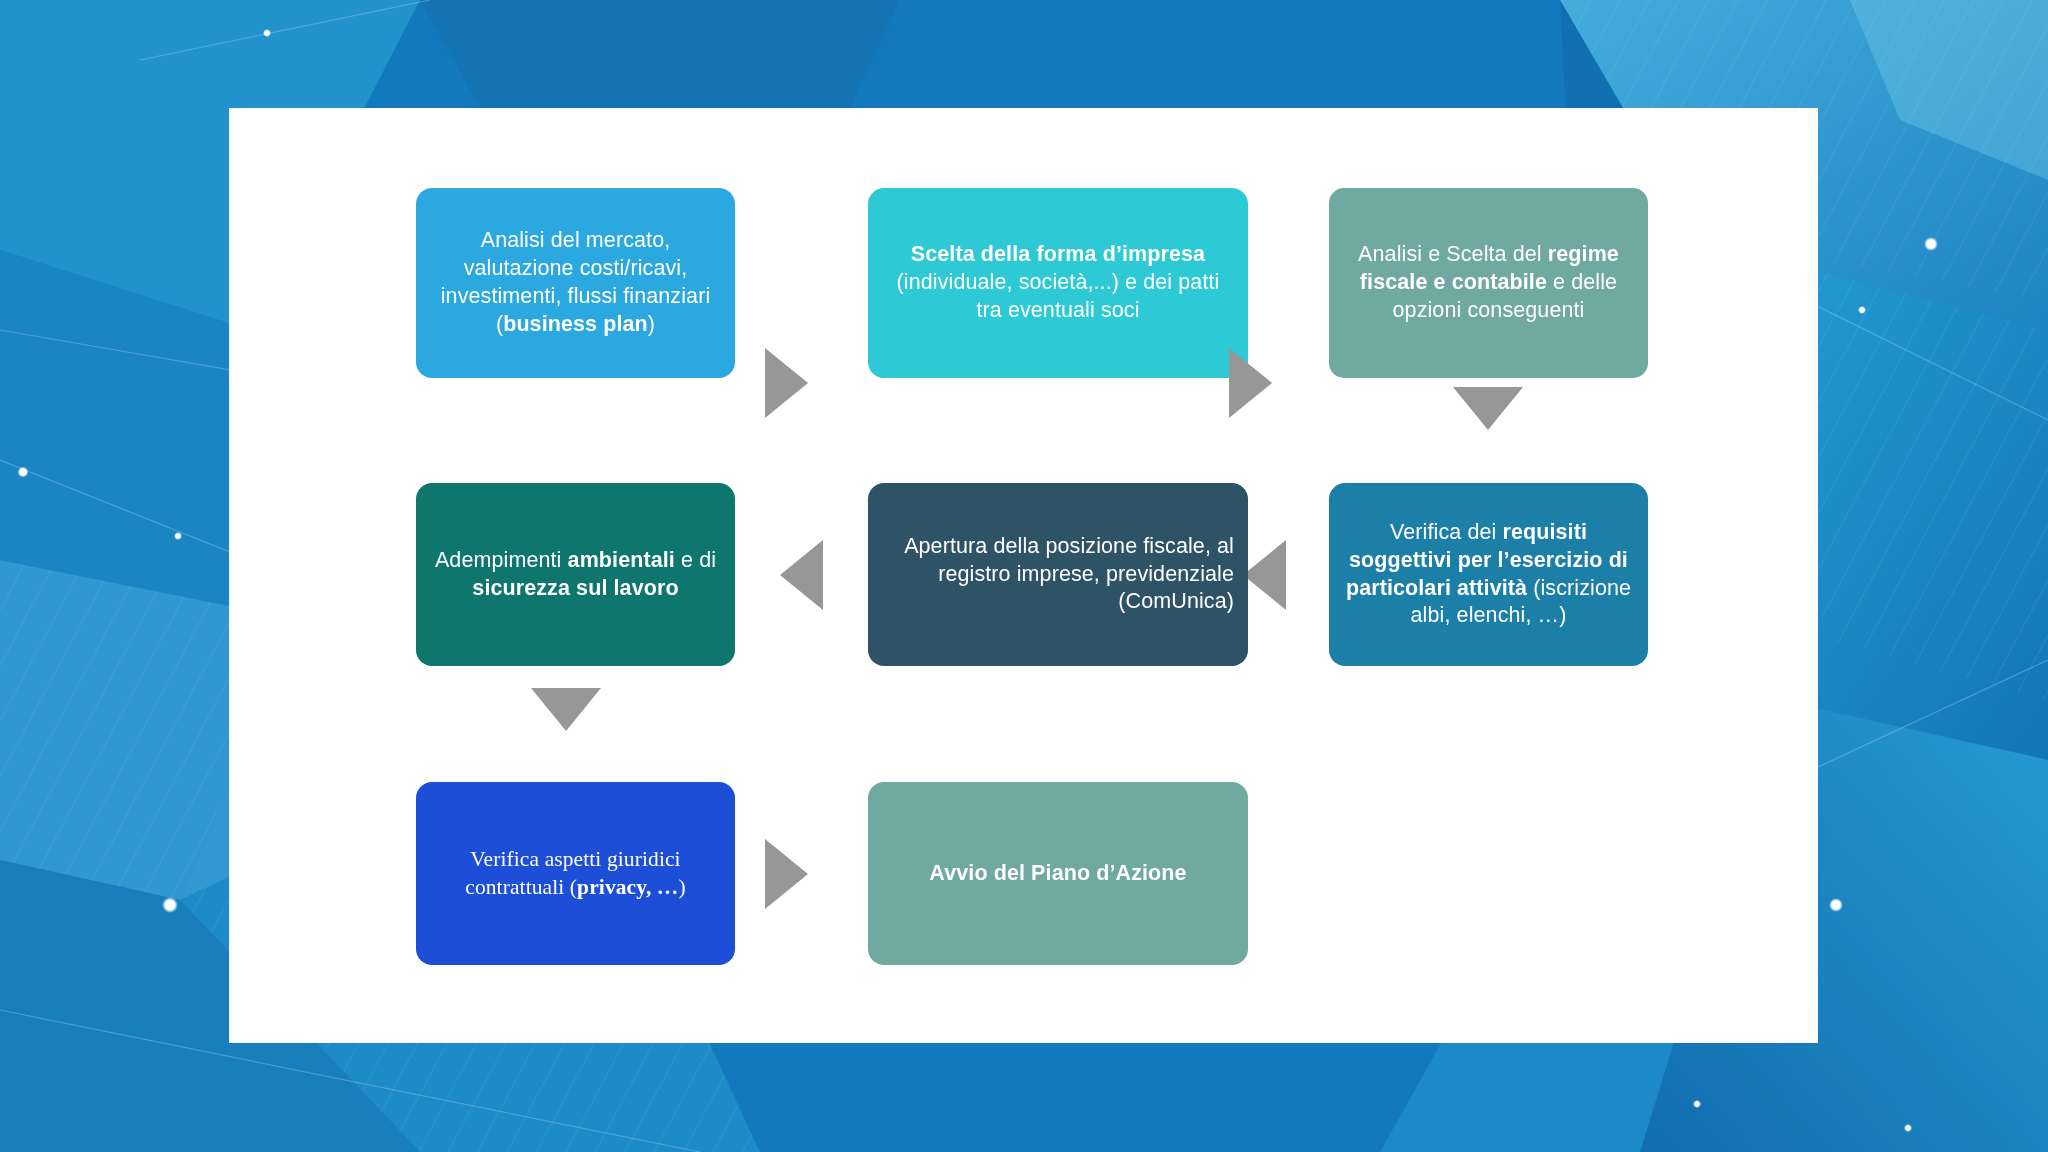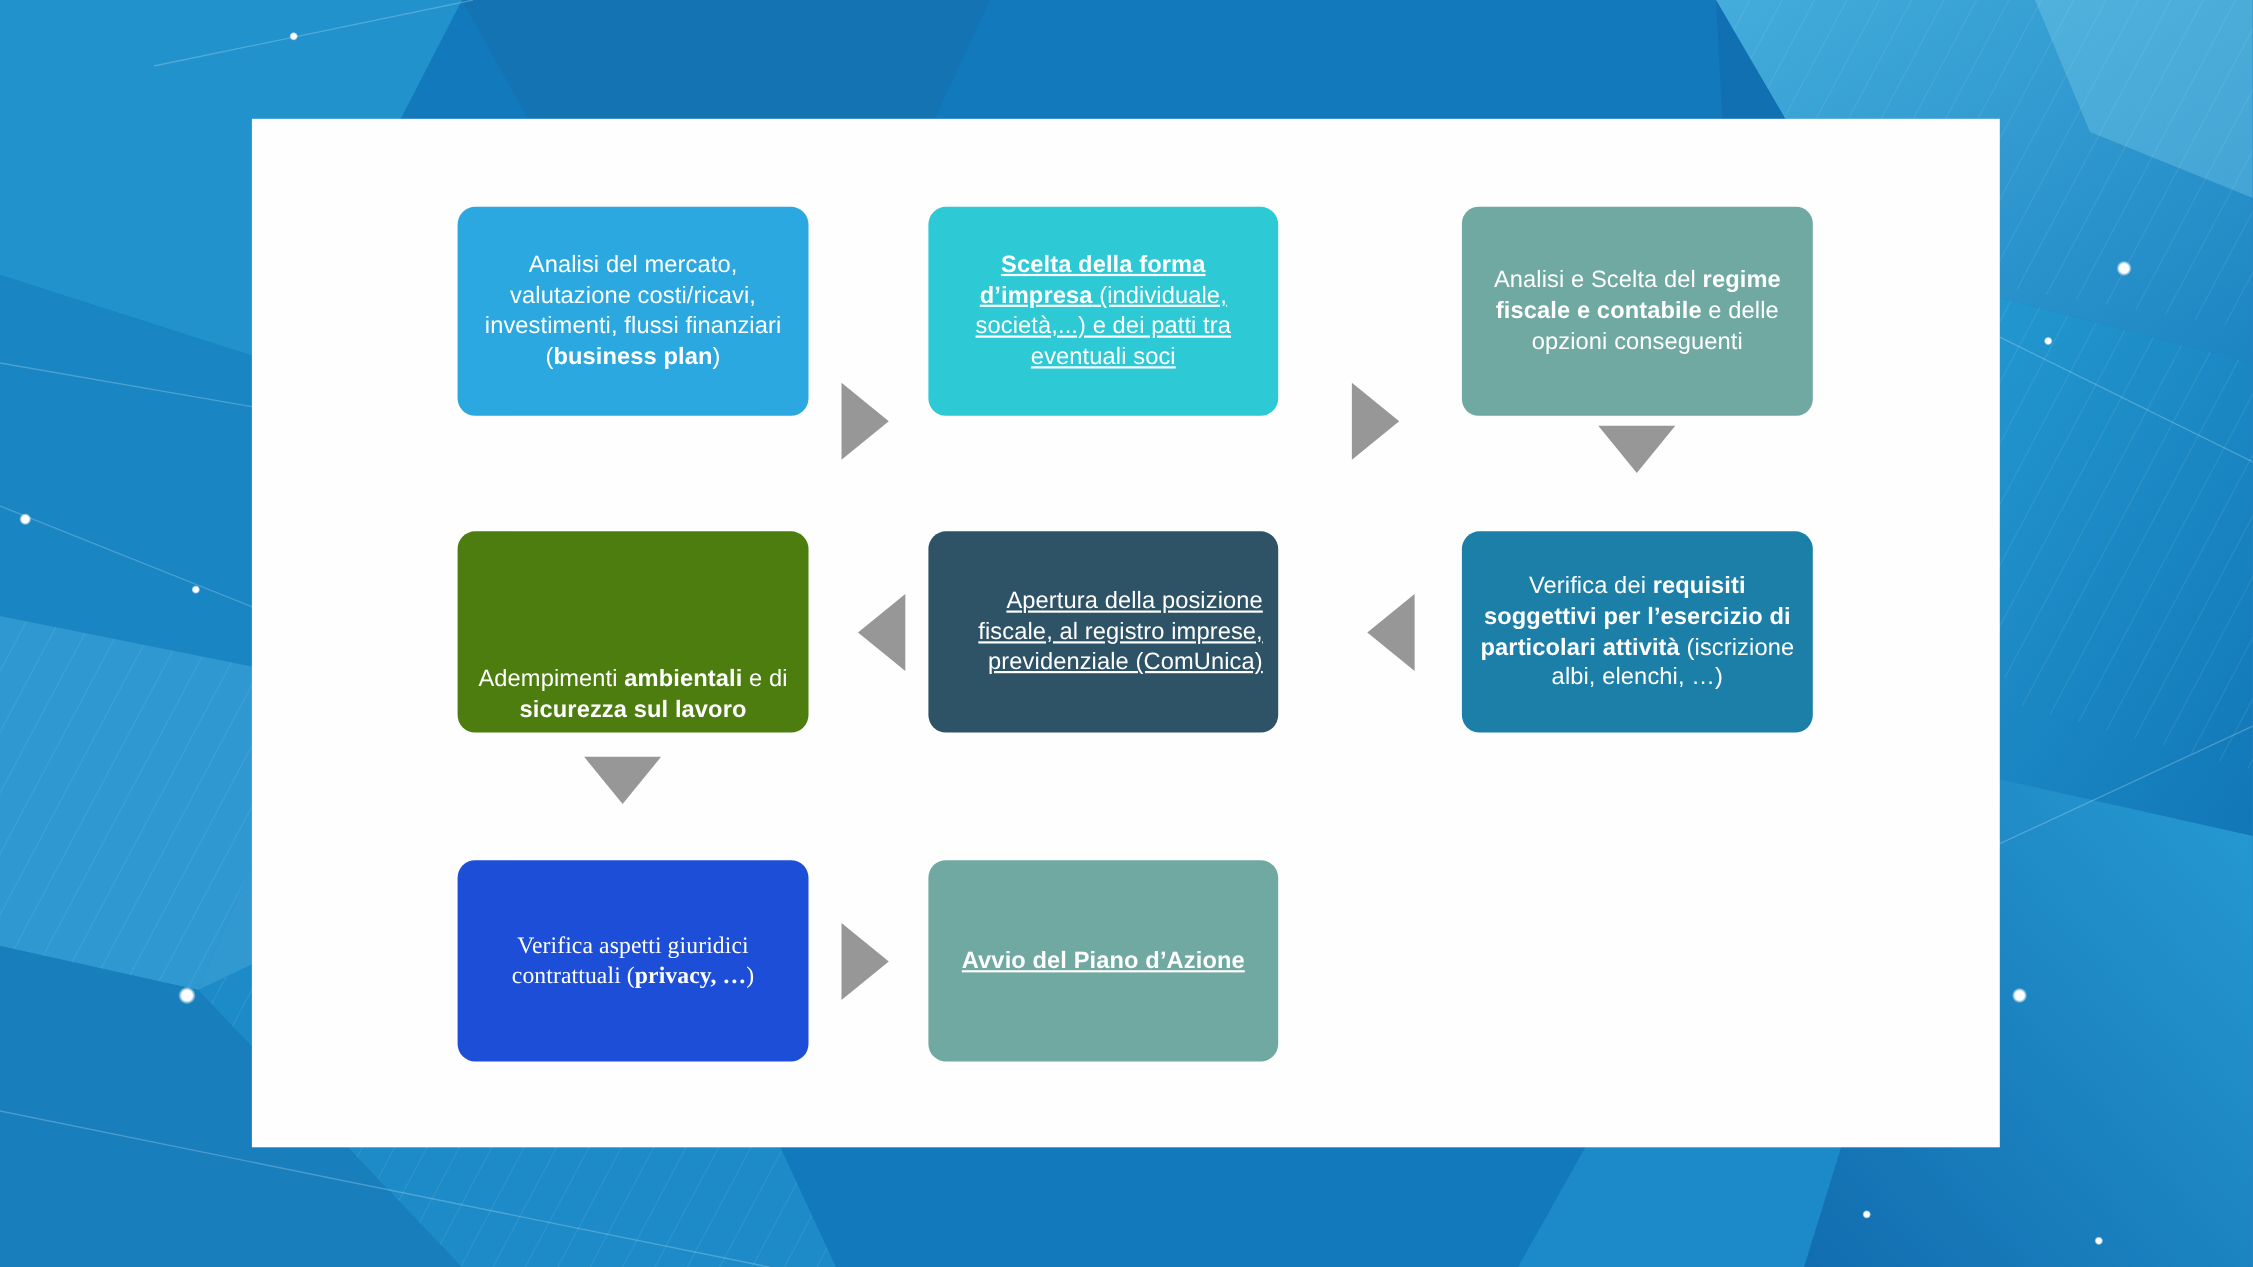--- a/index.html
+++ b/index.html
@@ -33,21 +33,21 @@
     line-height:1.30;
     font-size:21.5px;
     letter-spacing:.1px;
     -webkit-font-smoothing:antialiased;
   }
   .node .txt{display:block;width:100%;}
   .node b{font-weight:bold;}
 
   
   .c1{left:187px;width:319px;}
-  .c2{left:615px;width:318px;text-decoration:underline;}
+  .c2{left:639px;width:380px;}
   .c3{left:1100px;width:319px;}
   
   .r1{top:80px;height:190px;}
   .r2{top:375px;height:183px;}
   .r3{top:674px;height:183px;}
 
   
   .arrow{position:absolute;width:0;height:0;}
   .arrow.right{
     border-top:35px solid transparent;
@@ -163,21 +163,21 @@
   </div>
 
   <div class="arrow left" style="left: 1014px; top: 432px; border-right-color: rgb(151, 151, 151);"></div>
 
   <div class="node c2 r2" style="background-color: rgb(46, 82, 102); text-align: right;">
     <span class="txt"><span>Apertura della posizione fiscale, al registro imprese, previdenziale (ComUnica)</span></span>
   </div>
 
   <div class="arrow left" style="left: 551px; top: 432px; border-right-color: rgb(151, 151, 151);"></div>
 
-  <div class="node c1 r2" style="background-color: #4d7c0f; align-items: flex-end;">
+  <div class="node c1 r2" style="background-color: #0f766e;">
     <span class="txt"><span>Adempimenti </span><b>ambientali</b><span> e di </span><b>sicurezza sul lavoro</b></span>
   </div>
 
   <div class="arrow down" style="left: 302px; top: 580px; border-top-color: rgb(151, 151, 151);"></div>
 
   <div class="node c1 r3" style="background-color: #1d4ed8; font-family: Liberation Serif, serif;">
     <span class="txt"><span>Verifica aspetti giuridici contrattuali (</span><b>privacy, …</b><span>)</span></span>
   </div>
 
   <div class="arrow right" style="left: 536px; top: 731px; border-left-color: rgb(151, 151, 151);"></div>

